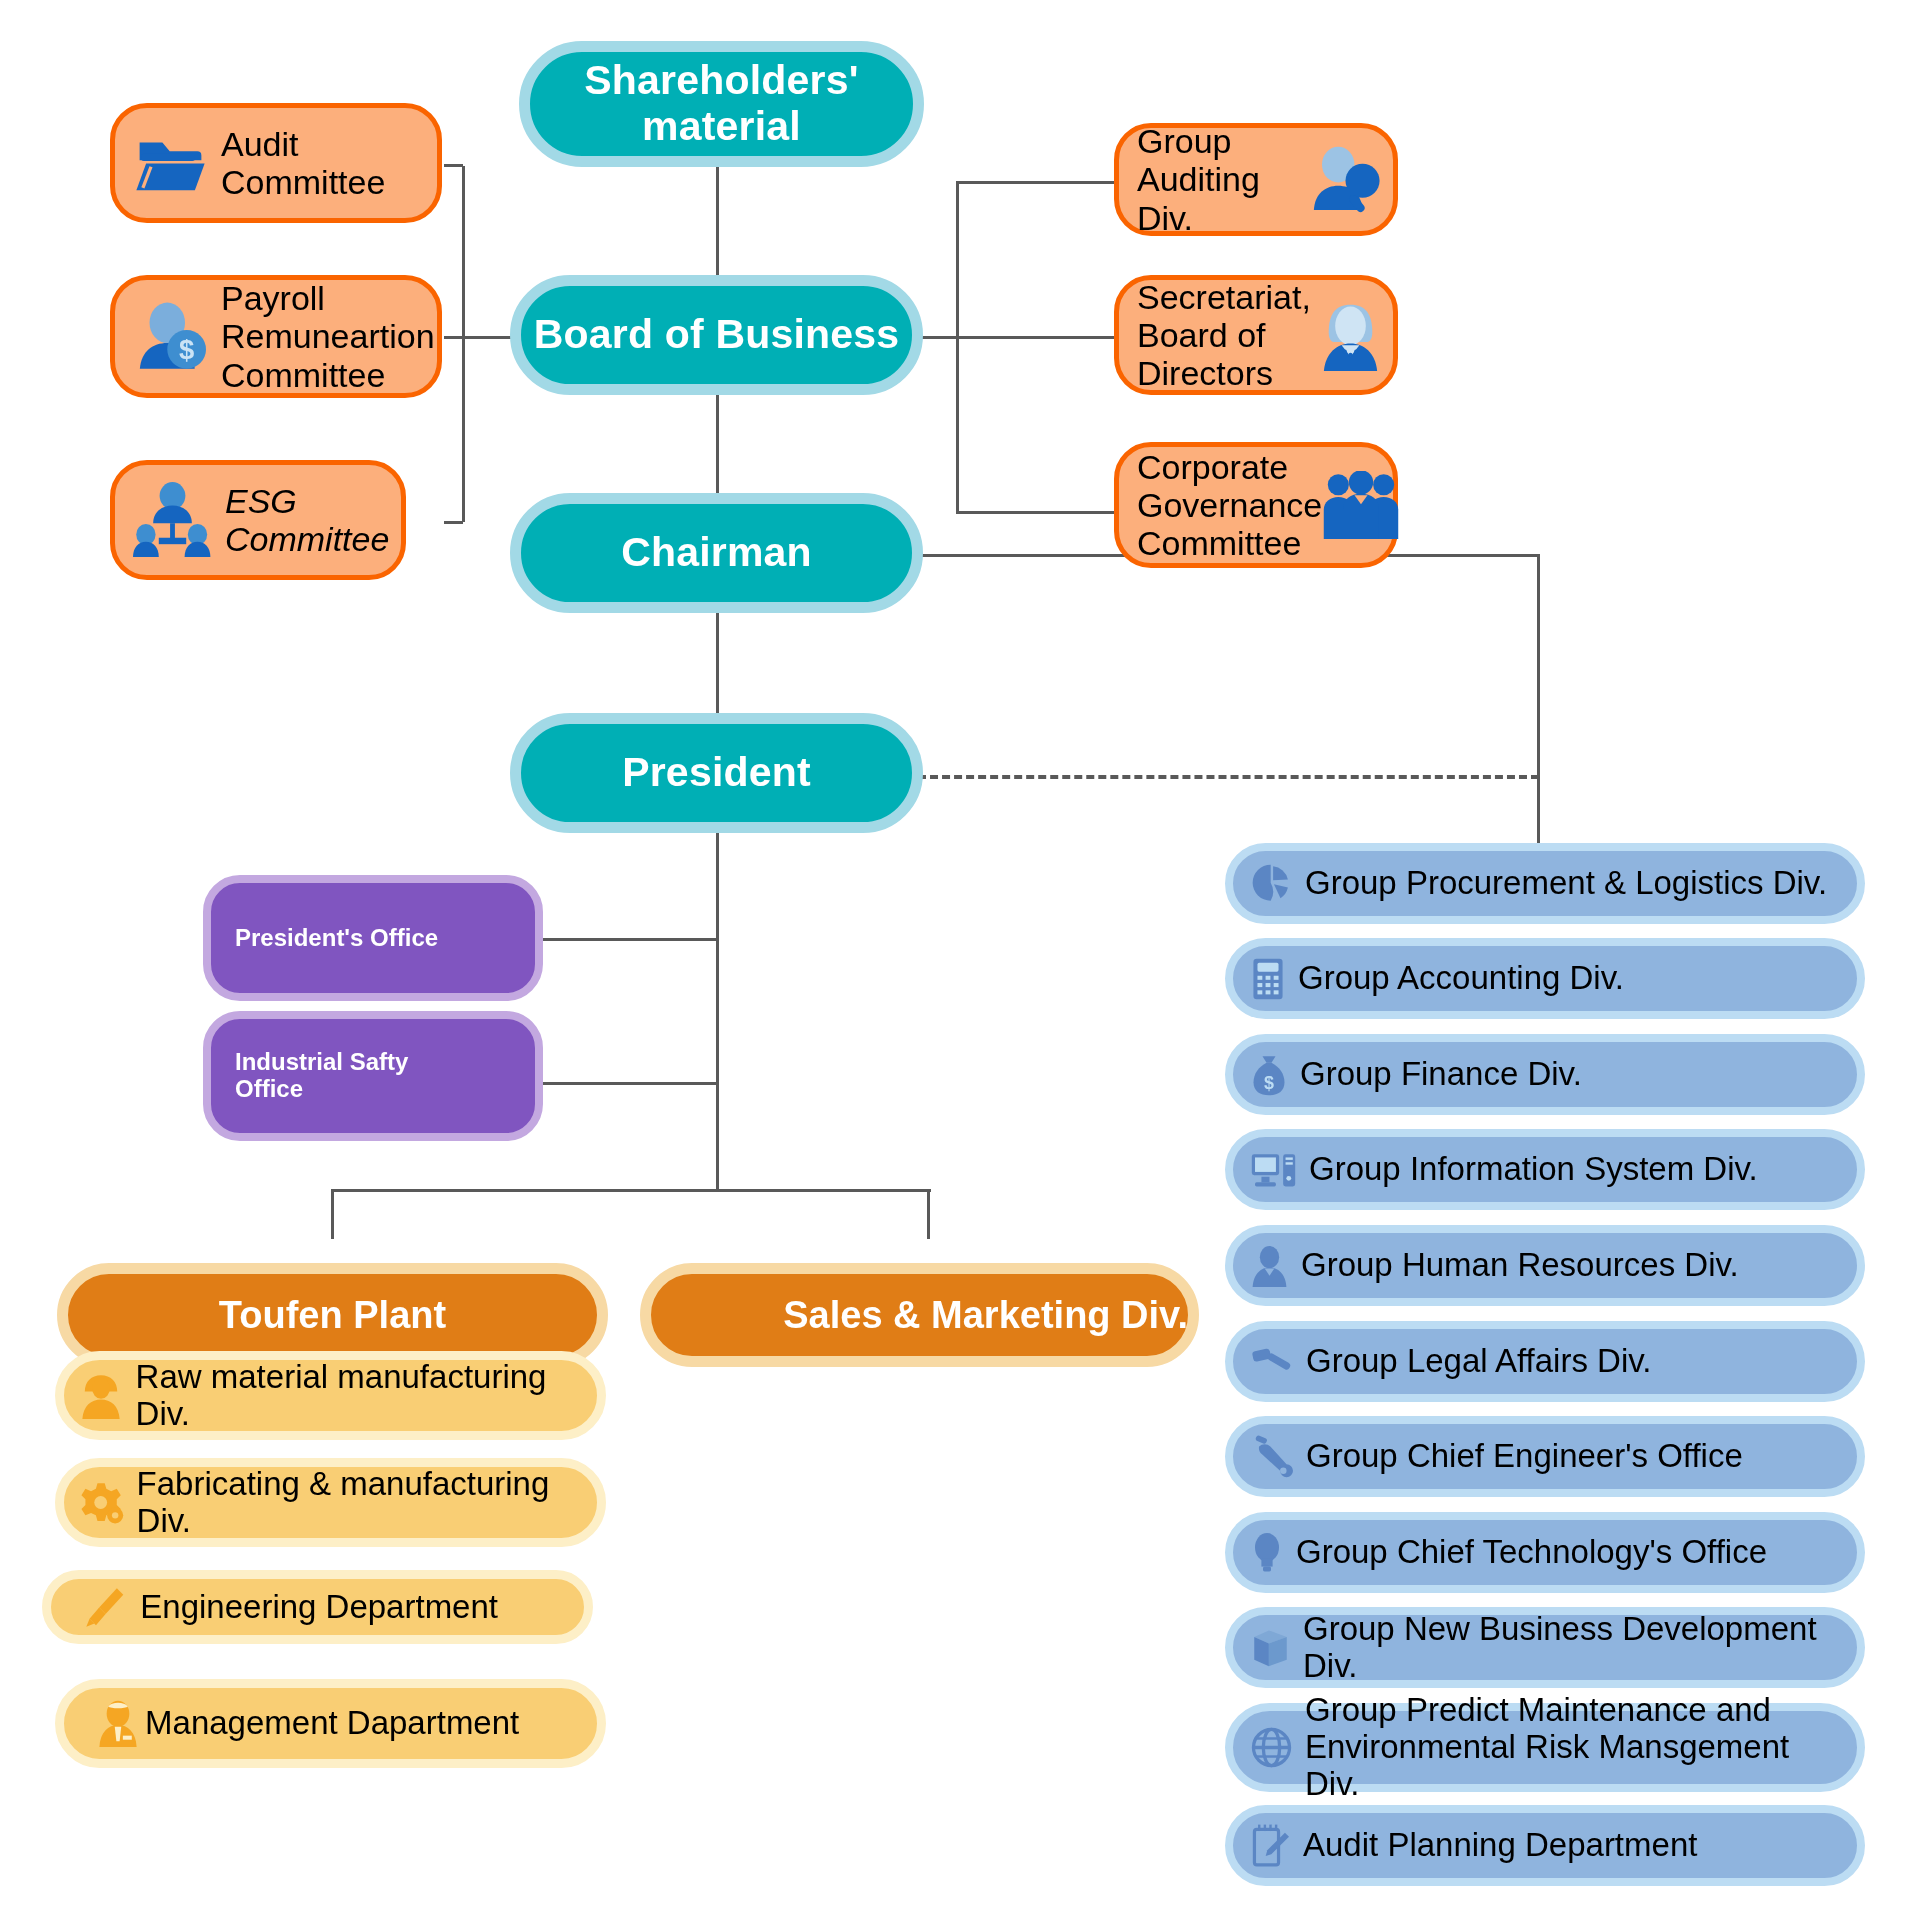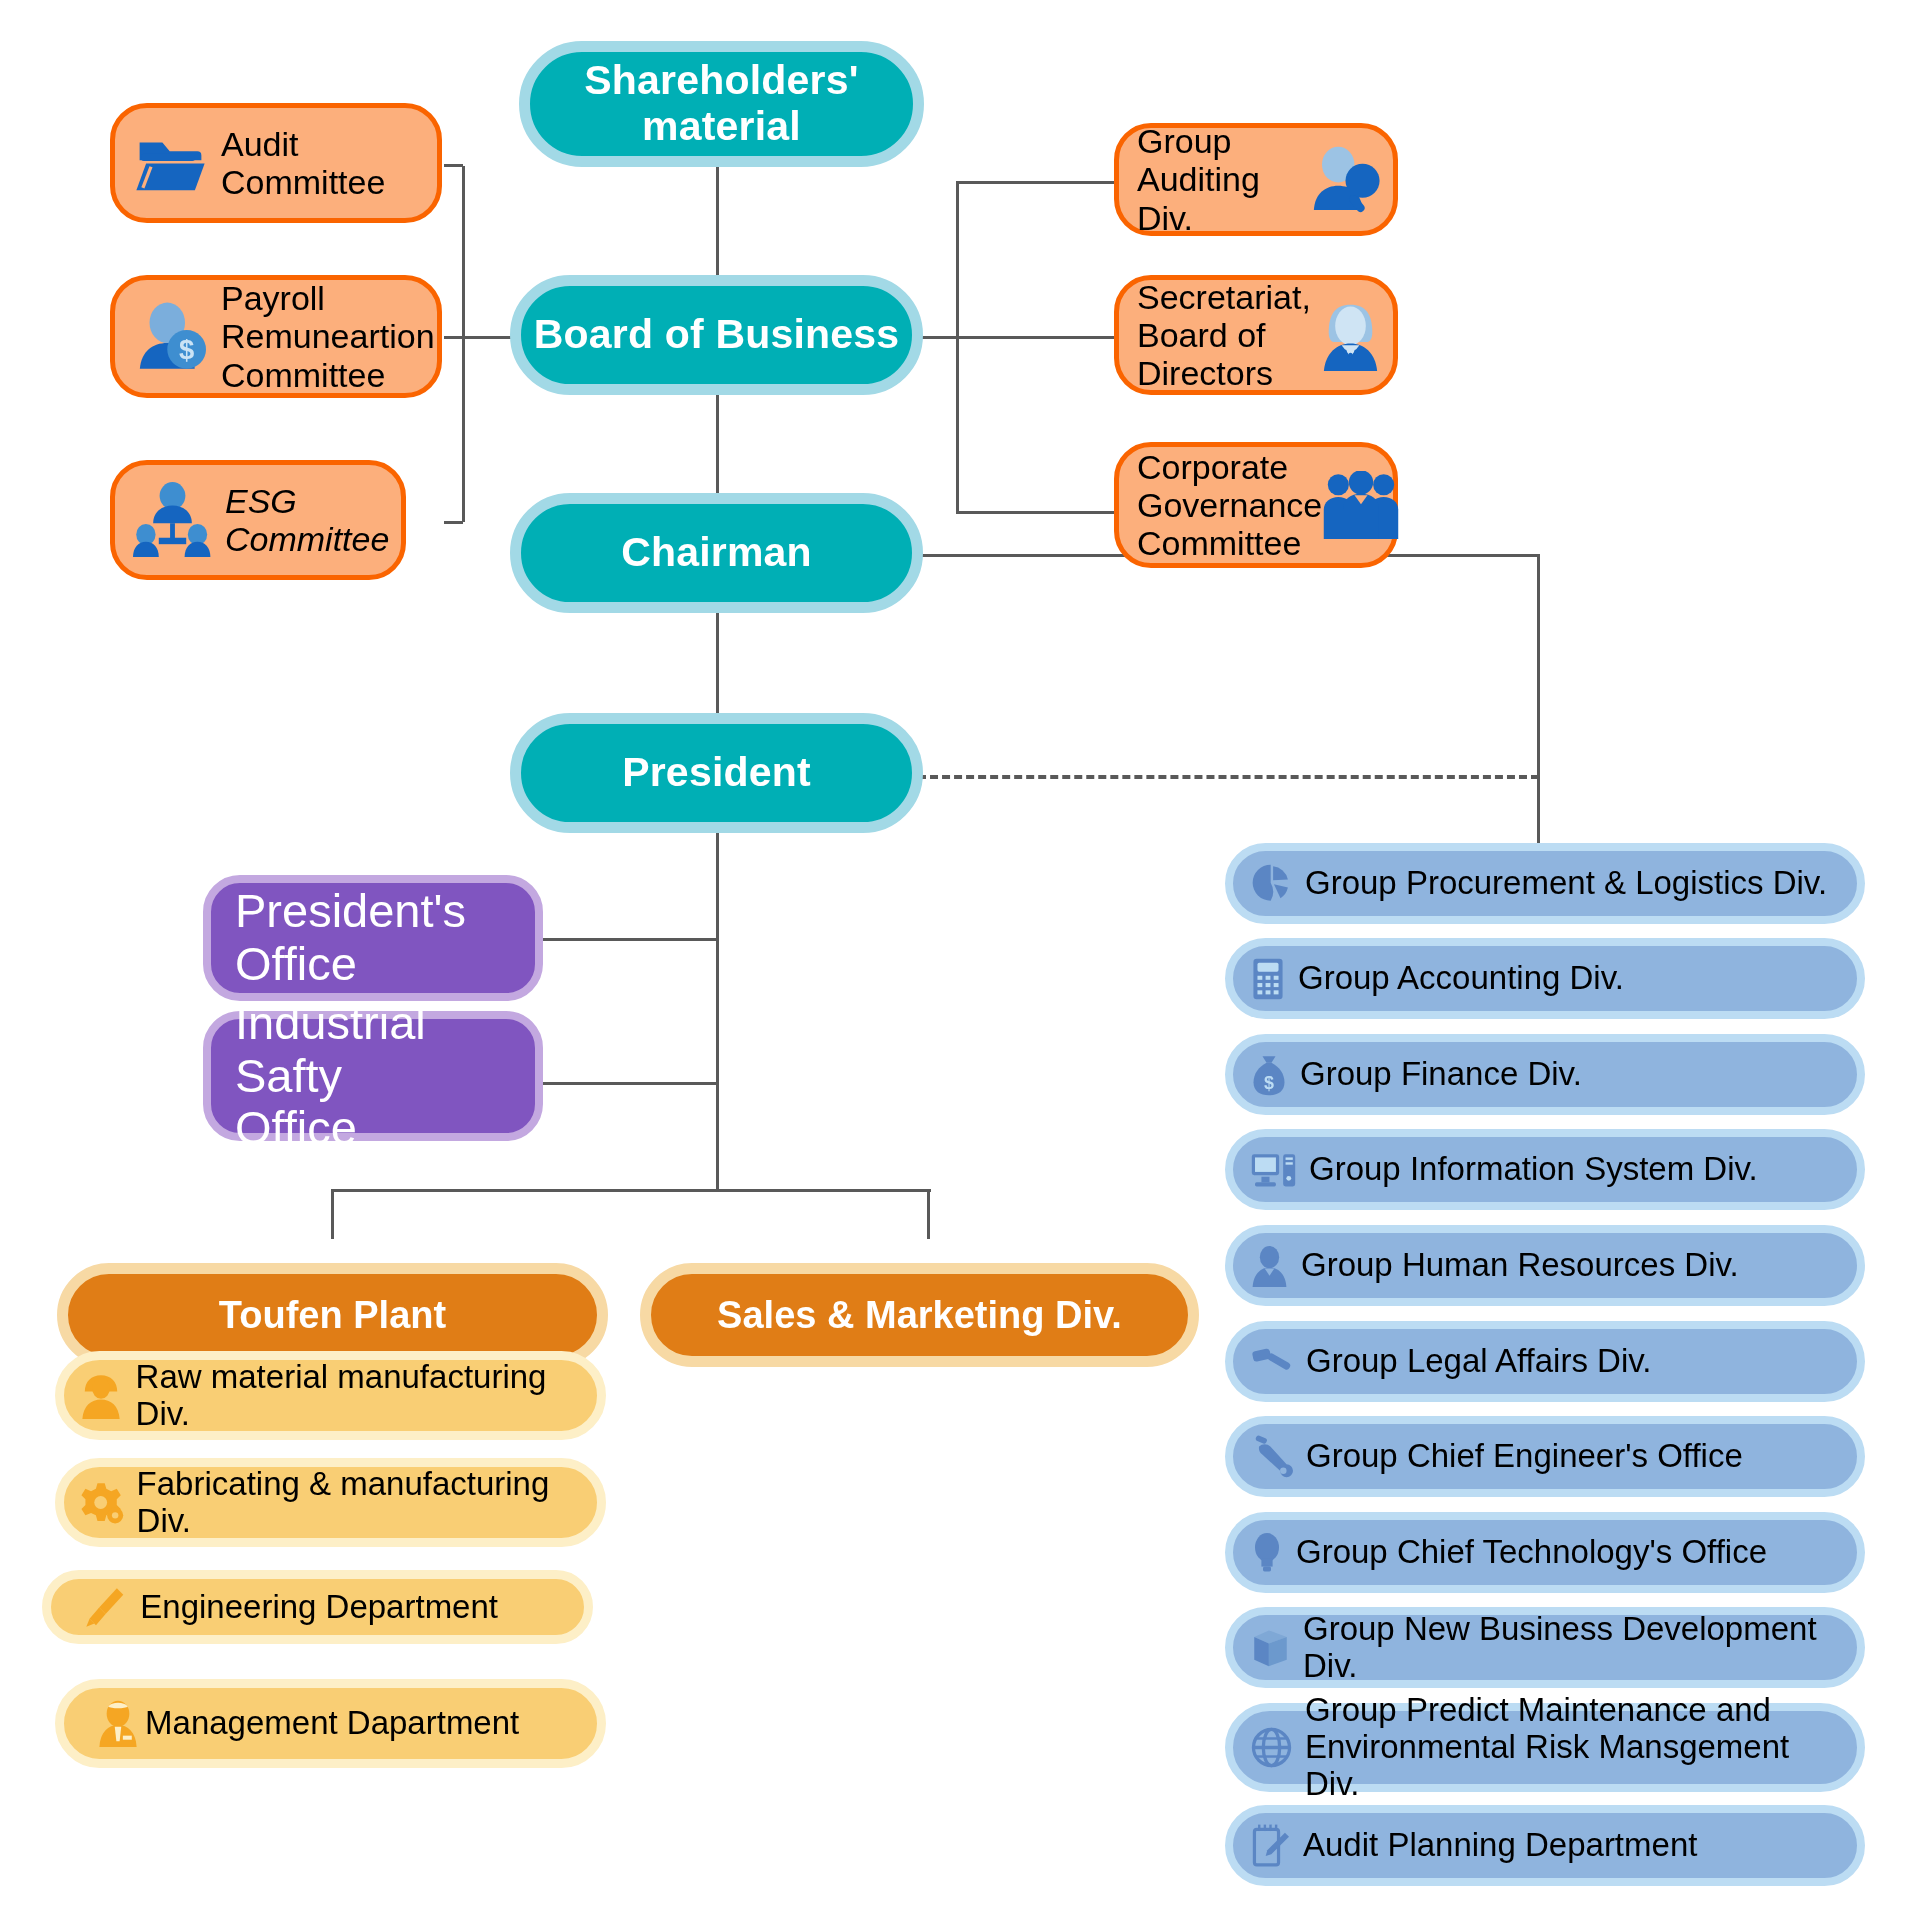--- a/index.html
+++ b/index.html
@@ -53,21 +53,21 @@
 
   
   .purple{
     background:#8055C0;
     border:8px solid #C3A8E0;
     border-radius:37px;
     color:#ffffff;
     padding-left:24px;
     padding-right:14.6px;
   }
-  .purple .label{font-size:47px;}
+  .purple .label{font-size:24px;font-weight:bold;}
 
   
   .bigorange{
     background:#E07D16;
     border:11.3px solid #F7D9A4;
     border-radius:809px;
     justify-content:center;
     text-align:center;
     color:#ffffff;
     font-weight:bold;
@@ -323,21 +323,21 @@
         <ellipse cx="27" cy="17" rx="14" ry="16" fill="#F5A623"></ellipse>
         <path d="M15 8c4-6 20-6 24 0-3 3-21 3-24 0z" fill="#FDEFC7"></path>
         <path d="M4 58c1-18 11-27 23-27s22 9 23 27z" fill="#F5A623"></path>
         <path d="M23 33h8l-2 18h-4z" fill="#FDEFC7"></path>
         <rect x="33" y="44" width="11" height="5" fill="#FDEFC7"></rect>
       </svg>
     </span>
     <span class="label">Management Dapartment</span>
   </div>
 
-  <div class="node bigorange" style="left:640px;top:1235px;width:559px;height:104px;">
+  <div class="node bigorange" style="left:640px;top:1235px;width:559px;height:104px;justify-content:flex-end;">
     <span class="label">Sales &amp; Marketing Div.</span>
   </div>
 
   <div class="node blue" style="left:1225px;top:843px;width:640px;height:81px;">
     <span class="icn icn-left">
       <svg width="41" height="41" viewBox="0 0 50 50">
         <path d="M24 24V2A22 22 0 0 0 24 46 22 22 0 0 0 24 24z" fill="#5B86C4"></path>
         <path d="M27 4a21 21 0 0 1 18 16L27 21z" fill="#5B86C4"></path>
         <path d="M28 26l17 4a21 21 0 0 1-9 13z" fill="#5B86C4"></path>
       </svg>

